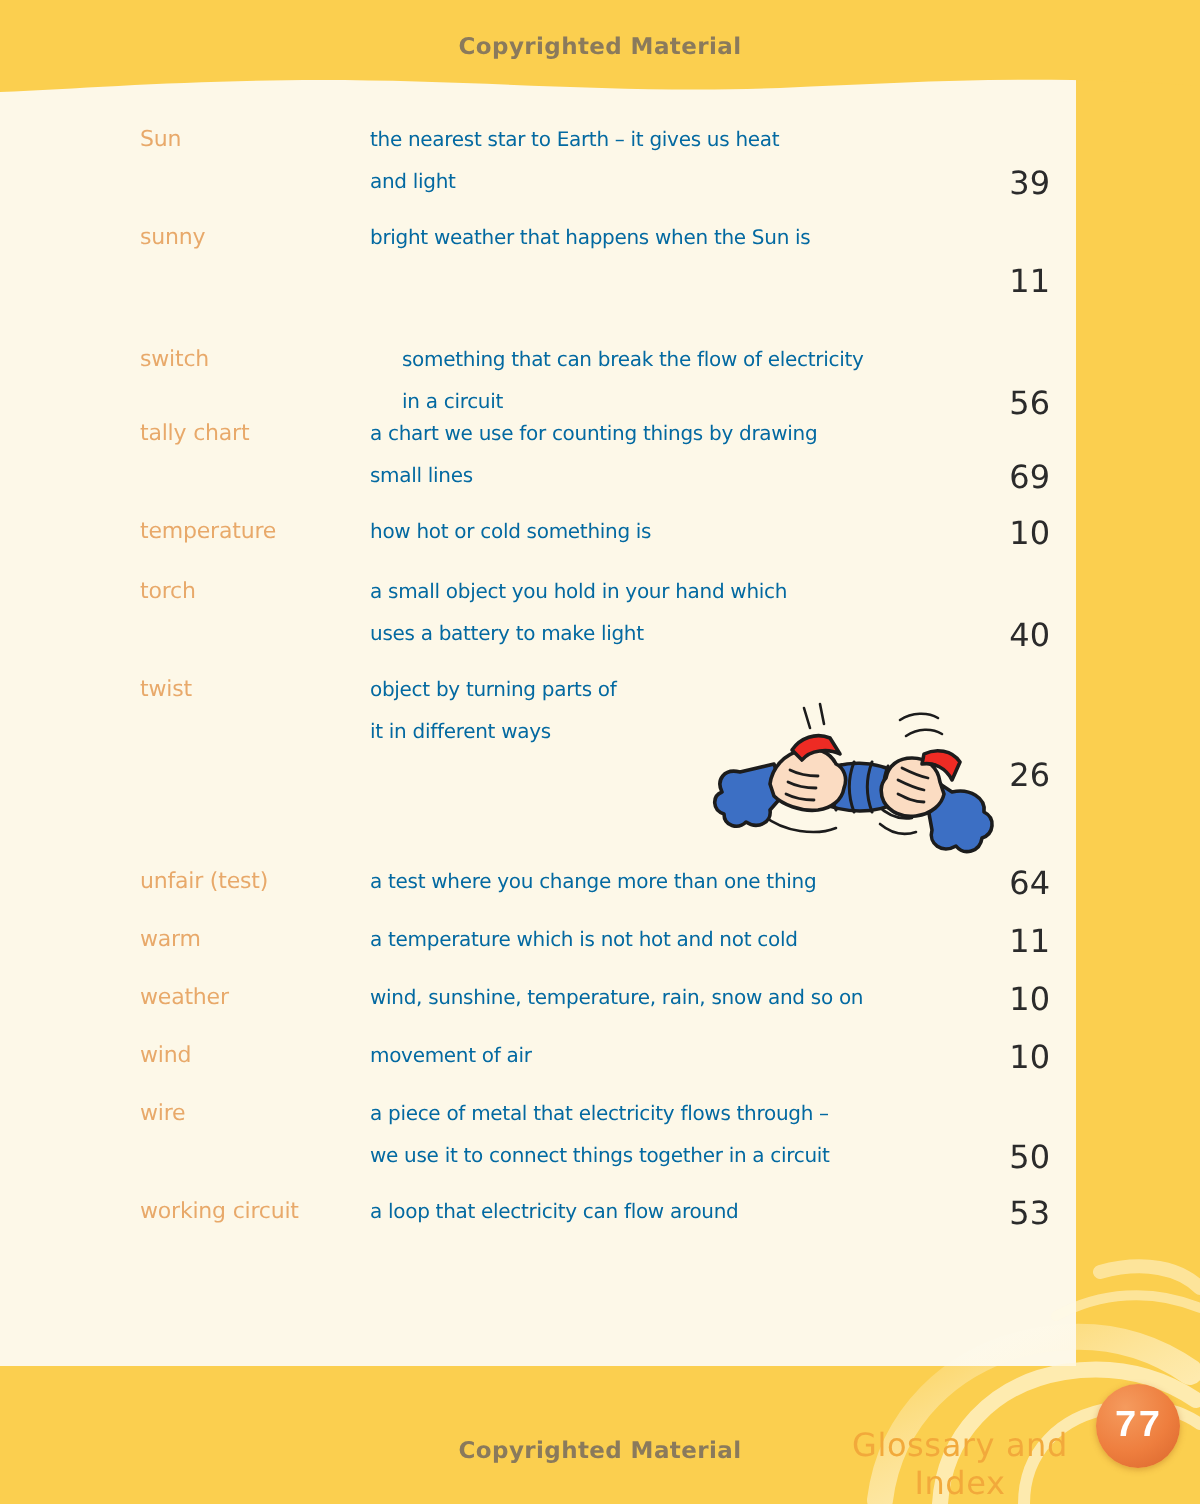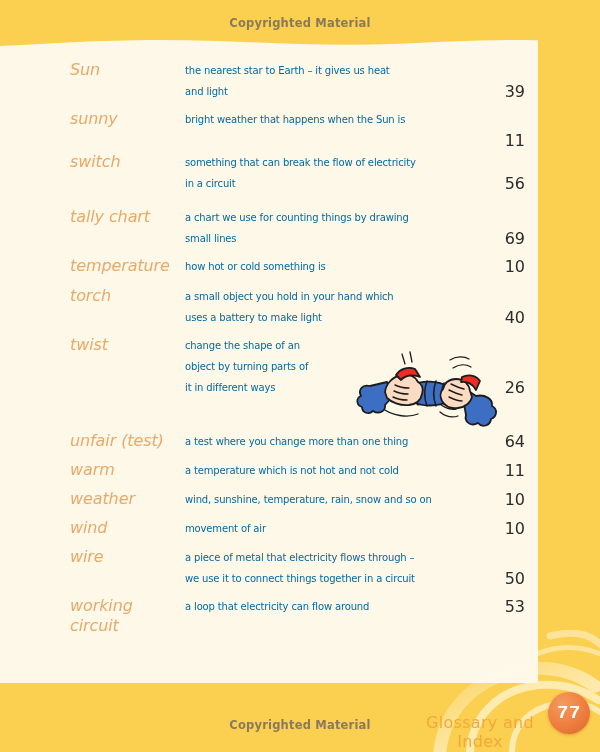--- a/index.html
+++ b/index.html
@@ -131,24 +131,23 @@
     left: 70px;
     width: 455px;
     display: flex;
     align-items: flex-start;
   }
   .term {
     width: 115px;
     flex: 0 0 115px;
     color: #E8A96A;
     font-family: "DejaVu Sans", sans-serif;
-    font-size: 16px;
+    font-size: 11px;
     line-height: 20px;
     letter-spacing: -0.1px;
-    font-style: italic;
   }
   .definition {
     flex: 1 1 auto;
     color: #0369a1;
     font-family: "DejaVu Sans", sans-serif;
     font-size: 10px;
     line-height: 21px;
     letter-spacing: -0.15px;
     padding-right: 8px;
   }
@@ -198,21 +197,21 @@
         </div>
         <div class="pageref l2">39</div>
       </div>
       <div class="entry" style="top: 57px;">
         <div class="term">sunny</div>
         <div class="definition">
           <span class="line">bright weather that happens when the Sun is</span>
         </div>
         <div class="pageref l2">11</div>
       </div>
-      <div class="entry" style="top: 100px;">
+      <div class="entry" style="top: 118px; gap: 16px;">
         <div class="term">switch</div>
         <div class="definition">
           <span class="line">something that can break the flow of electricity</span>
           <span class="line">in a circuit</span>
         </div>
         <div class="pageref l2">56</div>
       </div>
       <div class="entry" style="top: 155px;">
         <div class="term">tally chart</div>
         <div class="definition">
@@ -232,21 +231,20 @@
         <div class="term">torch</div>
         <div class="definition">
           <span class="line">a small object you hold in your hand which</span>
           <span class="line">uses a battery to make light</span>
         </div>
         <div class="pageref l2">40</div>
       </div>
       <div class="entry" style="top: 283px;">
         <div class="term">twist</div>
         <div class="definition">
-          <span class="line">change the shape of an</span>
           <span class="line">object by turning parts of</span>
           <span class="line">it in different ways</span>
         </div>
         <div class="pageref l3">26</div>
       </div>
       <div class="entry" style="top: 379px;">
         <div class="term">unfair (test)</div>
         <div class="definition">
           <span class="line">a test where you change more than one thing</span>
         </div>

